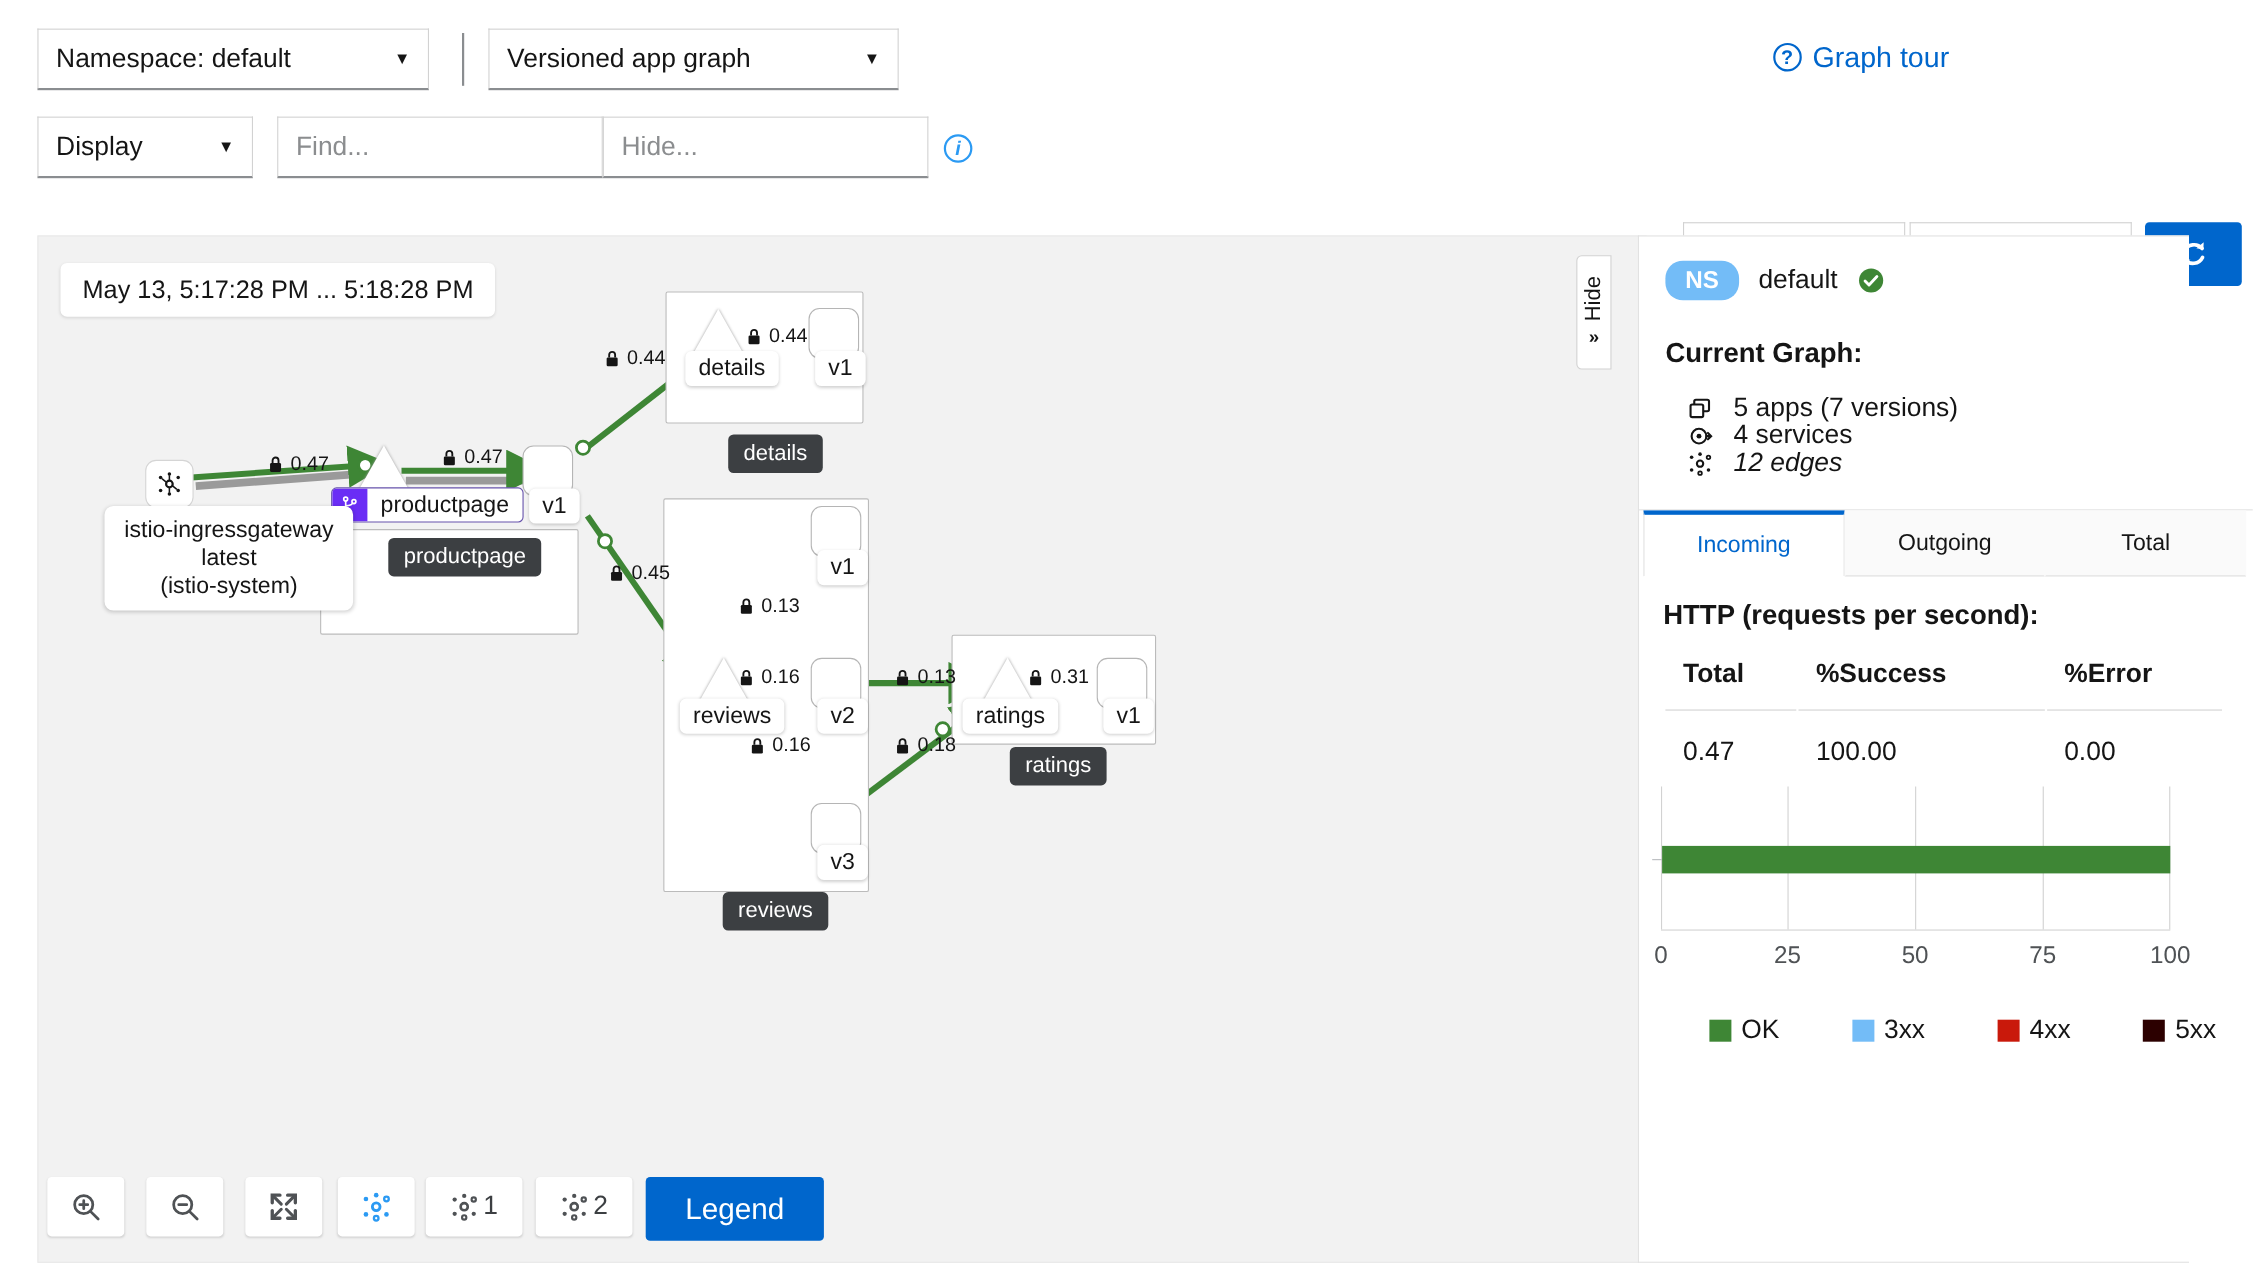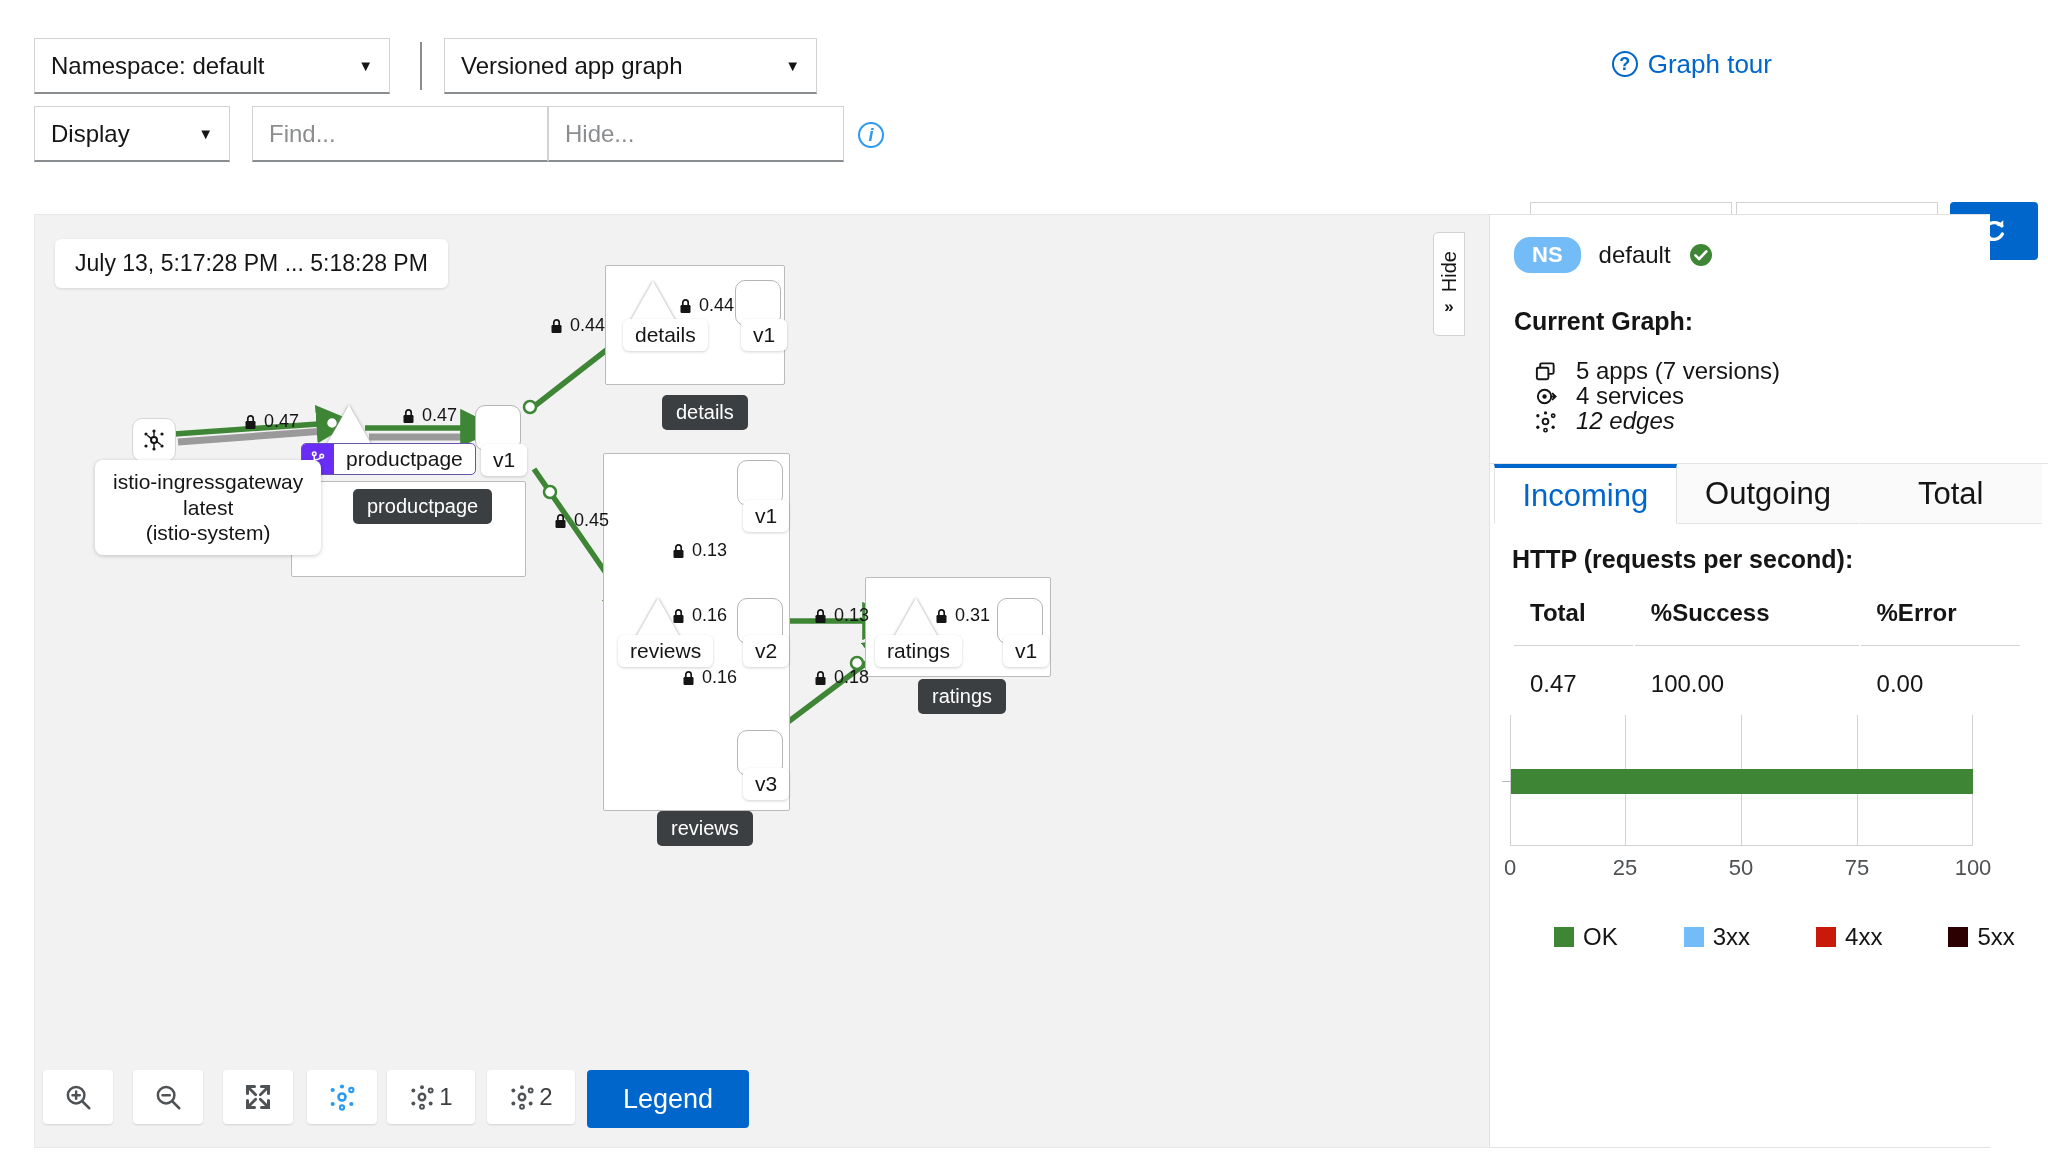--- a/index.html
+++ b/index.html
@@ -6,21 +6,21 @@
   html, body {
     margin: 0; padding: 0;
     width: 2048px; height: 1161px;
     background: #ffffff;
     font-family: "Liberation Sans", sans-serif;
     overflow: hidden;
   }
   #app { position: relative; width: 2048px; height: 1161px; background: #fff; }
 
   
-  .toolbar1 { position: absolute; left: 0; top: 16px; width: 1792px; height: 88px; text-decoration: underline; }
+  .toolbar1 { position: absolute; left: 0; top: 4px; width: 1792px; height: 88px; text-decoration: underline; }
   .select-box {
     position: absolute; background: #fff; border: 1px solid #d2d2d2;
     border-bottom: 2px solid #8a8d90;
     display: flex; align-items: center; justify-content: space-between;
     padding: 0 16px; font-size: 24px; color: #151515; cursor: pointer;
   }
   .select-box .caret { margin-left: 18px; font-size: 15px; color: #151515; }
   #ns-select { left: 34px; top: 22px; width: 356px; height: 56px; }
   #graphtype-select { left: 444px; top: 22px; width: 373px; height: 56px; }
   .vdivider { position: absolute; left: 420px; top: 26px; width: 2px; height: 48px; background: #8a8d90; }
@@ -181,21 +181,21 @@
   #stat-svcs { top: 167px; }
   #stat-edges { top: 192px; font-style: italic; }
   .stat-ico { width: 30px; height: 26px; display: inline-flex; align-items: center; justify-content: center; }
 
   #panel-divider { position: absolute; left: 0; top: 248px; width: 559px; height: 1px; background: #e2e2e2; }
 
   
   #tabs { position: absolute; left: 4px; top: 249px; width: 548px; height: 60px; display: flex; }
   .tab {
     flex: 1; display: flex; align-items: center; justify-content: center;
-    font-size: 31px; color: #151515; cursor: pointer;
+    font-size: 21px; color: #151515; cursor: pointer;
     border: 1px solid transparent; background: transparent;
     font-family: "Liberation Sans", sans-serif;
   }
   .tab.active { color: #0066cc; border-top: 4px solid #0066cc; border-left: 1px solid #e2e2e2; border-right: 1px solid #e2e2e2; background: #fff; }
   .tab.inactive { border-bottom: 1px solid #e2e2e2; background: #fafafa; }
 
   #http-title { position: absolute; left: 22px; top: 330px; font-size: 25px; font-weight: bold; color: #151515; }
   #metrics-table { position: absolute; left: 22px; top: 382px; width: 510px; }
   #metrics-table th {
     text-align: left; font-size: 24px; font-weight: bold; color: #151515;
@@ -261,21 +261,21 @@
         <path d="M17.6 8.4A7 7 0 0 0 6.1 9.9" fill="none" stroke="#fff" stroke-width="2.3" stroke-linecap="round"></path>
         <path d="M6.4 15.6A7 7 0 0 0 17.9 14.1" fill="none" stroke="#fff" stroke-width="2.3" stroke-linecap="round"></path>
         <path d="M18.6 4.4l-.2 4.6-4.5-.7z" fill="#fff"></path>
         <path d="M5.4 19.6l.2-4.6 4.5.7z" fill="#fff"></path>
       </svg>
     </button>
   </div>
 
   <div id="graph-canvas">
 
-    <div id="time-range-chip">July 13, 5:17:28 PM ... 5:18:28 PM</div>
+    <div id="time-range-chip">May 13, 5:17:28 PM ... 5:18:28 PM</div>
 
     <svg style="position:absolute;left:0;top:0;width:1463px;height:934px;pointer-events:none;">
       <defs>
         <marker id="ar" markerWidth="7" markerHeight="7" refX="5.6" refY="3.5" orient="auto">
           <path d="M0,0 L7,3.5 L0,7 z" fill="#3e8635"></path>
         </marker>
       </defs>
 
       <path d="M143 227 L317 214" stroke="#9a9a9a" stroke-width="7" fill="none"></path>
       <path d="M139 219 L312 207" stroke="#3e8635" stroke-width="5.5" fill="none" marker-end="url(#ar)"></path>

